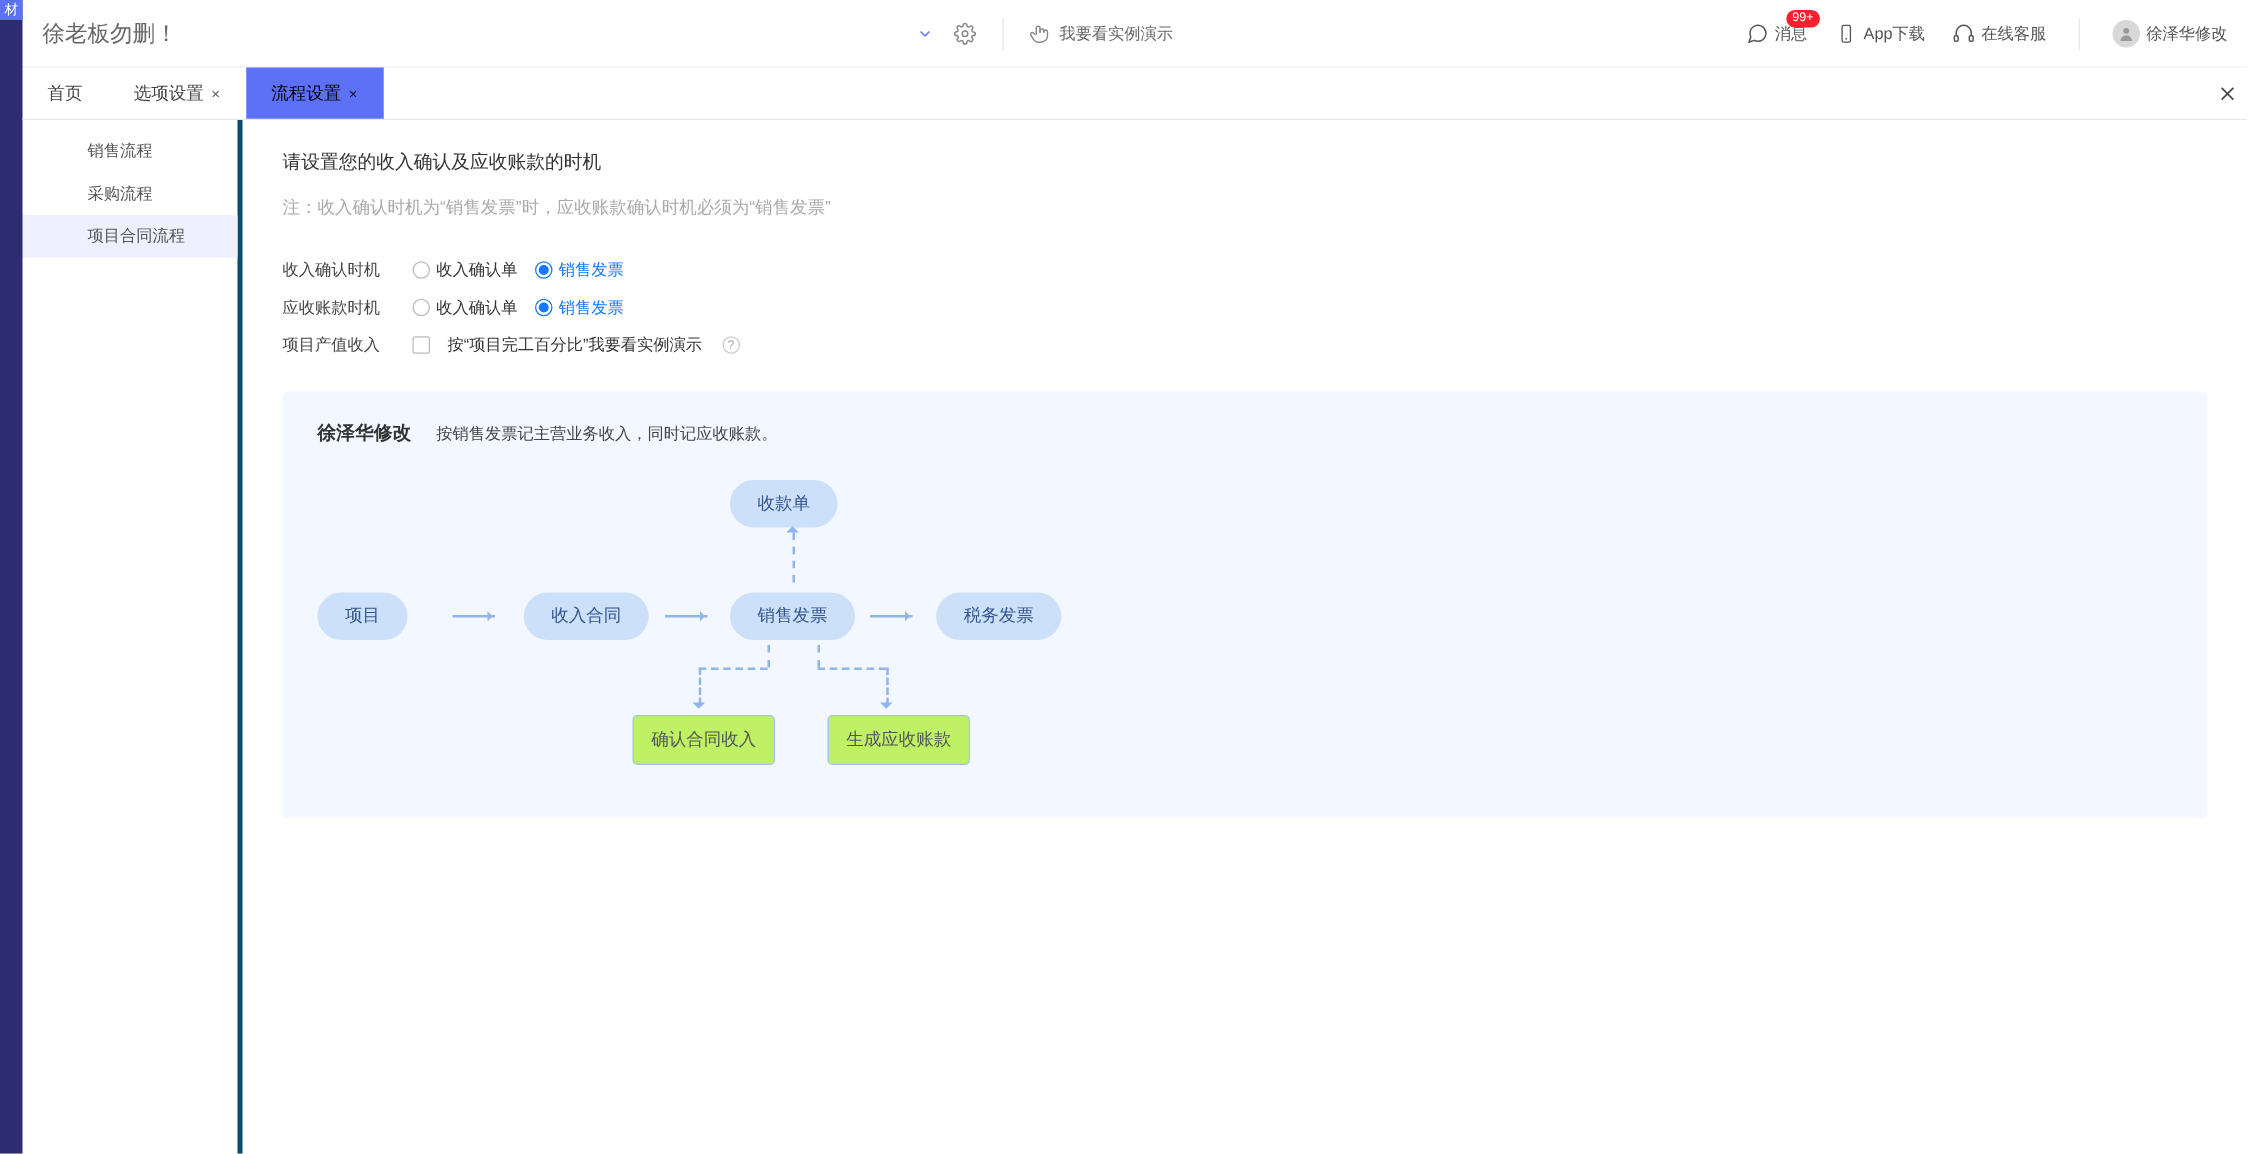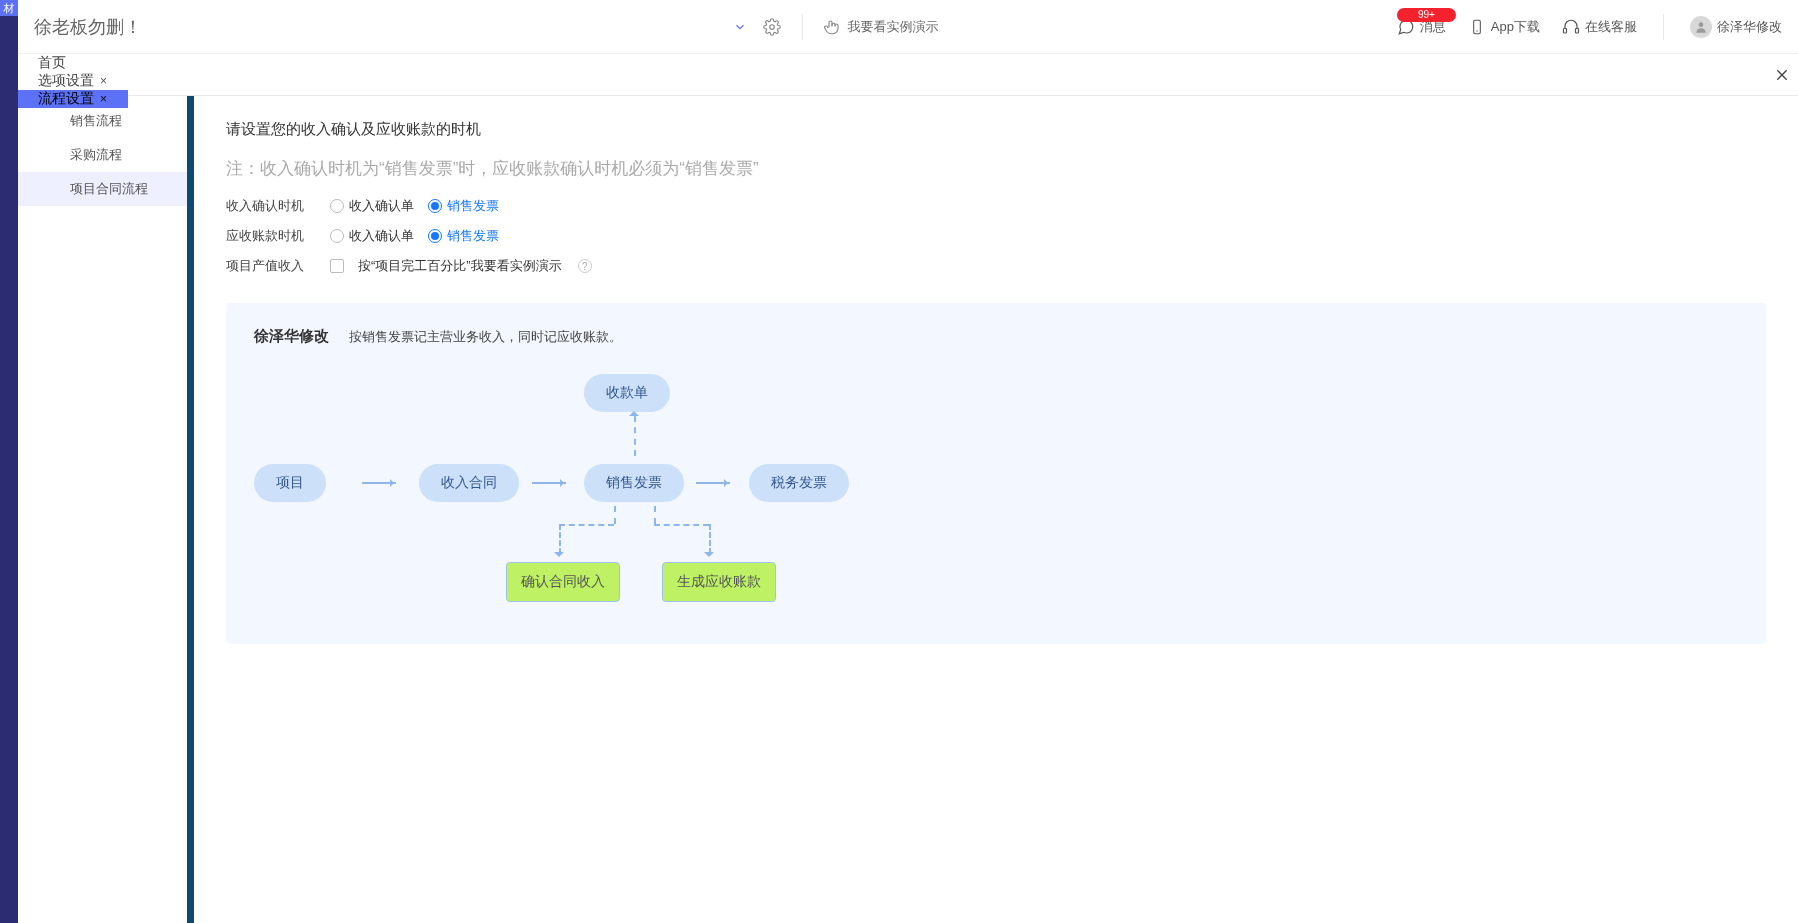--- a/index.html
+++ b/index.html
@@ -17,41 +17,41 @@
     .org-select { display:flex; align-items:center; gap:8px; min-width:240px; }
     .org-name { font-size:18px; color:#666; }
     .chev-down-sm { width:16px; height:16px; color:#5c71f6; display:inline-flex; align-items:center; justify-content:center;}
     .gear { width:20px; height:20px; color:#888; cursor:pointer; display:inline-flex; align-items:center; justify-content:center;}
     .tb-divider { width:1px; height:26px; background:#e8e8e8; margin:0 20px;}
     .demo-link { display:flex; align-items:center; gap:6px; color:#666; cursor:pointer; font-size:13px;}
     .demo-link .hand-icon { width:18px; height:18px; }
     .tb-right { margin-left:auto; display:flex; align-items:center; gap:22px; color:#555; font-size:13px;}
     .tb-item { display:flex; align-items:center; gap:5px; cursor:pointer; position:relative;}
     .tb-icon { width:18px; height:18px; display:inline-flex; align-items:center; justify-content:center; color:#555;}
-    .notif-badge { position:absolute; top:-10px; right:-10px; background:#f5222d; color:#fff; font-size:10px; padding:1px 21px; border-radius:8px; line-height:1.2;}
+    .notif-badge { position:absolute; top:-10px; right:-10px; background:#f5222d; color:#fff; font-size:10px; padding:1px 5px; border-radius:8px; line-height:1.2;}
     .avatar { width:22px; height:22px; border-radius:50%; background:#d8d8d8; display:inline-flex; align-items:center; justify-content:center;}
     .avatar svg{width:14px;height:14px;color:#999;}
 
     
     .tabs-bar { height:42px; border-bottom:1px solid #e8e8e8; display:flex; align-items:stretch; position:relative;}
     .tab { padding:0 20px; display:flex; align-items:center; gap:6px; font-size:14px; color:#444; cursor:pointer; border-right:1px solid transparent;}
     .tab.active { background:#5c71f6; color:#000000;}
     .tab .close-x { font-size:12px; opacity:.9; cursor:pointer;}
     .tabs-close-all { position:absolute; right:8px; top:0; height:100%; display:flex; align-items:center; color:#444; cursor:pointer;}
     .tabs-close-all svg { width:16px; height:16px;}
 
     
     .body { flex:1; display:flex; min-height:0;}
-    .sidebar { width:176px; border-right:7px solid #0c4a6e; padding:8px 0;}
+    .sidebar { width:176px; border-right:4px solid #0c4a6e; padding:8px 0;}
     .side-item { padding:8px 16px 8px 52px; font-size:13px; color:#555; cursor:pointer;}
     .side-item.active { background:#eef0ff; }
 
     .content { flex:1; padding:24px 32px; overflow:auto;}
     .heading { font-size:15px; color:#333; margin-bottom:18px; }
-    .note { font-size:17px; color:#aaa; margin-bottom:17px;}
+    .note { font-size:14px; color:#aaa; margin-bottom:32px;}
 
     .row { display:flex; align-items:center; gap:14px; margin-bottom:12px; font-size:13px;}
     .row-label { color:#444; width:90px;}
     .radio { display:inline-flex; align-items:center; gap:5px; cursor:pointer;}
     .radio .circle { width:14px; height:14px; border:1px solid #bbb; border-radius:50%; display:inline-block; position:relative;}
     .radio.selected .circle { border-color:#1677ff;}
     .radio.selected .circle::after { content:""; position:absolute; inset:2px; background:#1677ff; border-radius:50%;}
     .radio.selected span { color:#1677ff;}
     .checkbox { width:14px; height:14px; border:1px solid #bbb; border-radius:2px; display:inline-block; cursor:pointer;}
     .help-icon-sm { width:14px;height:14px;border:1px solid #ccc;border-radius:50%;font-size:10px;color:#aaa;display:inline-flex;align-items:center;justify-content:center;margin-left:2px;}
@@ -148,21 +148,21 @@
                 <circle cx="12" cy="8" r="4"></circle>
                 <path d="M4 22a8 8 0 0 1 16 0z"></path>
               </svg>
           </span>
           <span>徐泽华修改</span>
         </div>
       </div>
     </div>
 
     <div class="tabs-bar">
-      <div id="tabs-host" style="display: flex; flex-direction: column;">
+      <div id="tabs-host" style="display: flex;">
           <div class="tab">
             <span>首页</span>
           </div>
           <div class="tab">
             <span>选项设置</span>
             <span class="close-x">×</span>
           </div>
           <div class="tab active">
             <span>流程设置</span>
             <span class="close-x">×</span>

